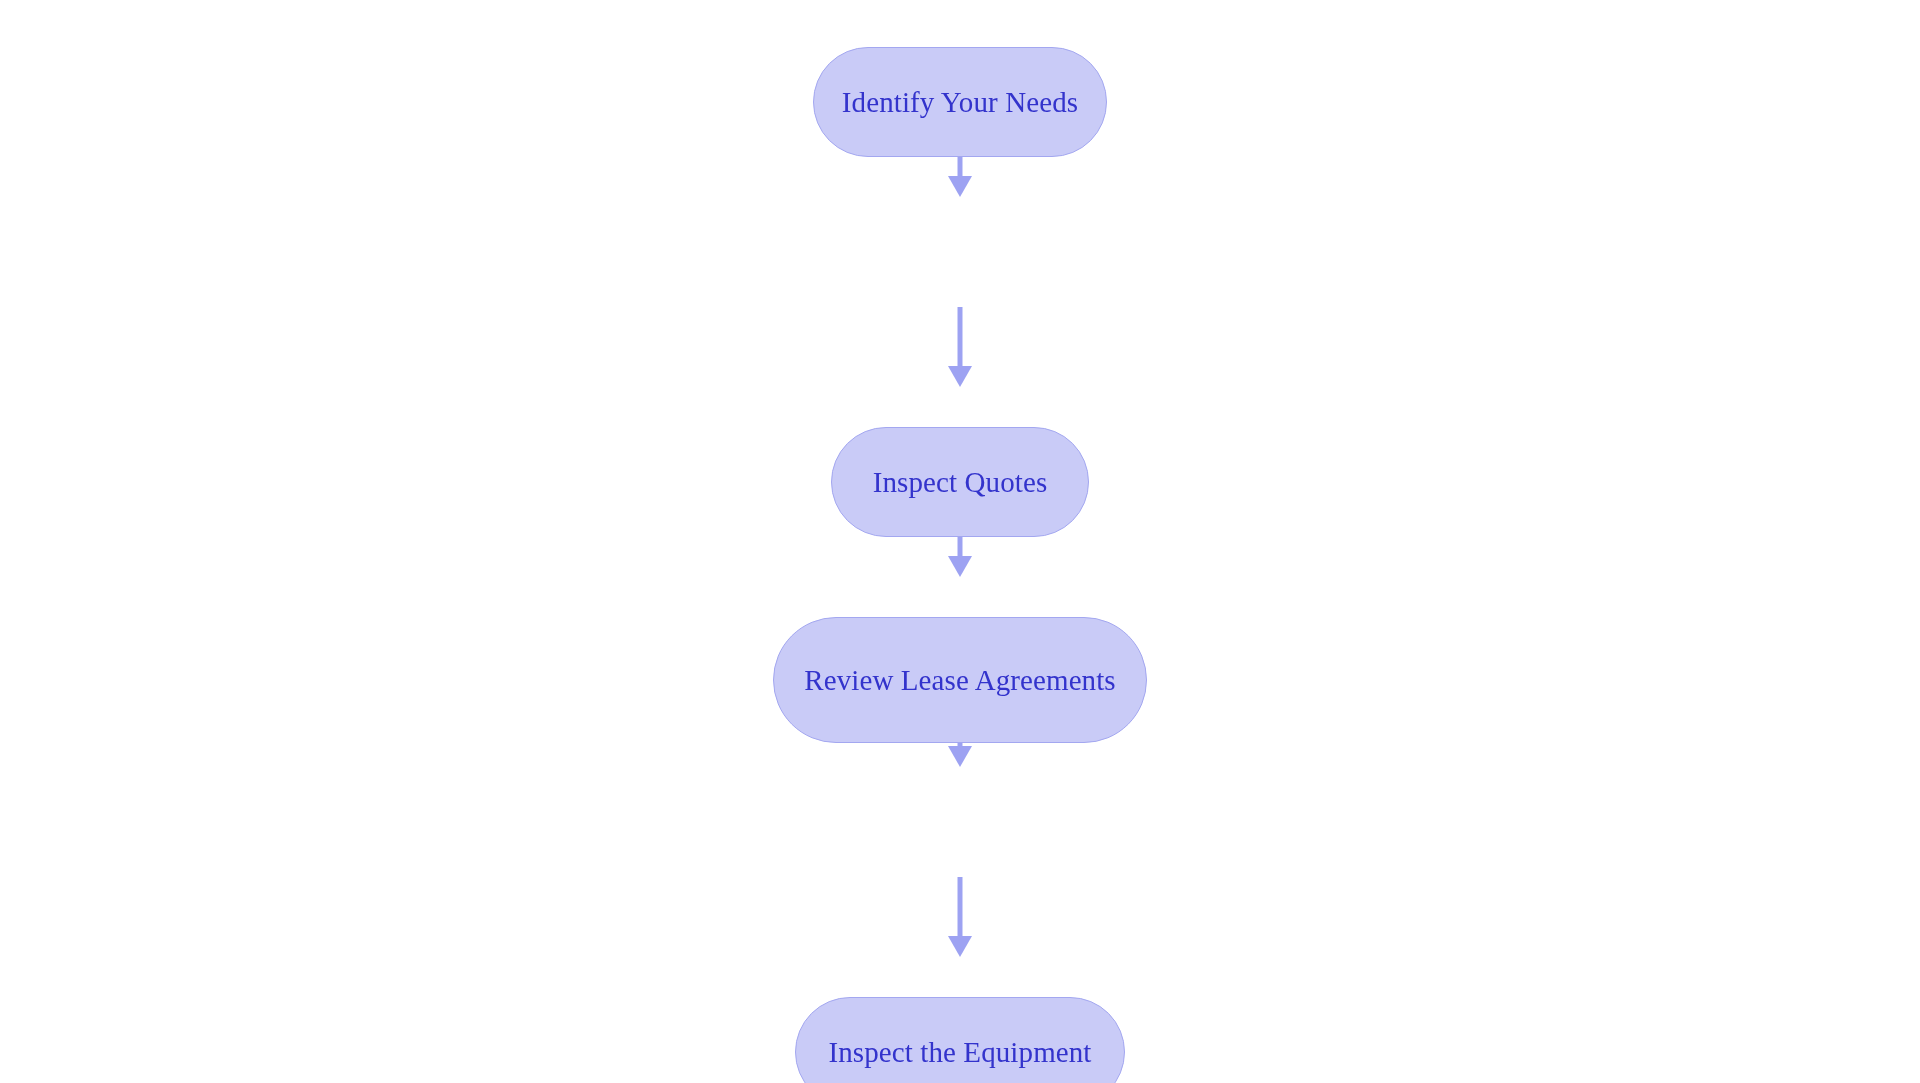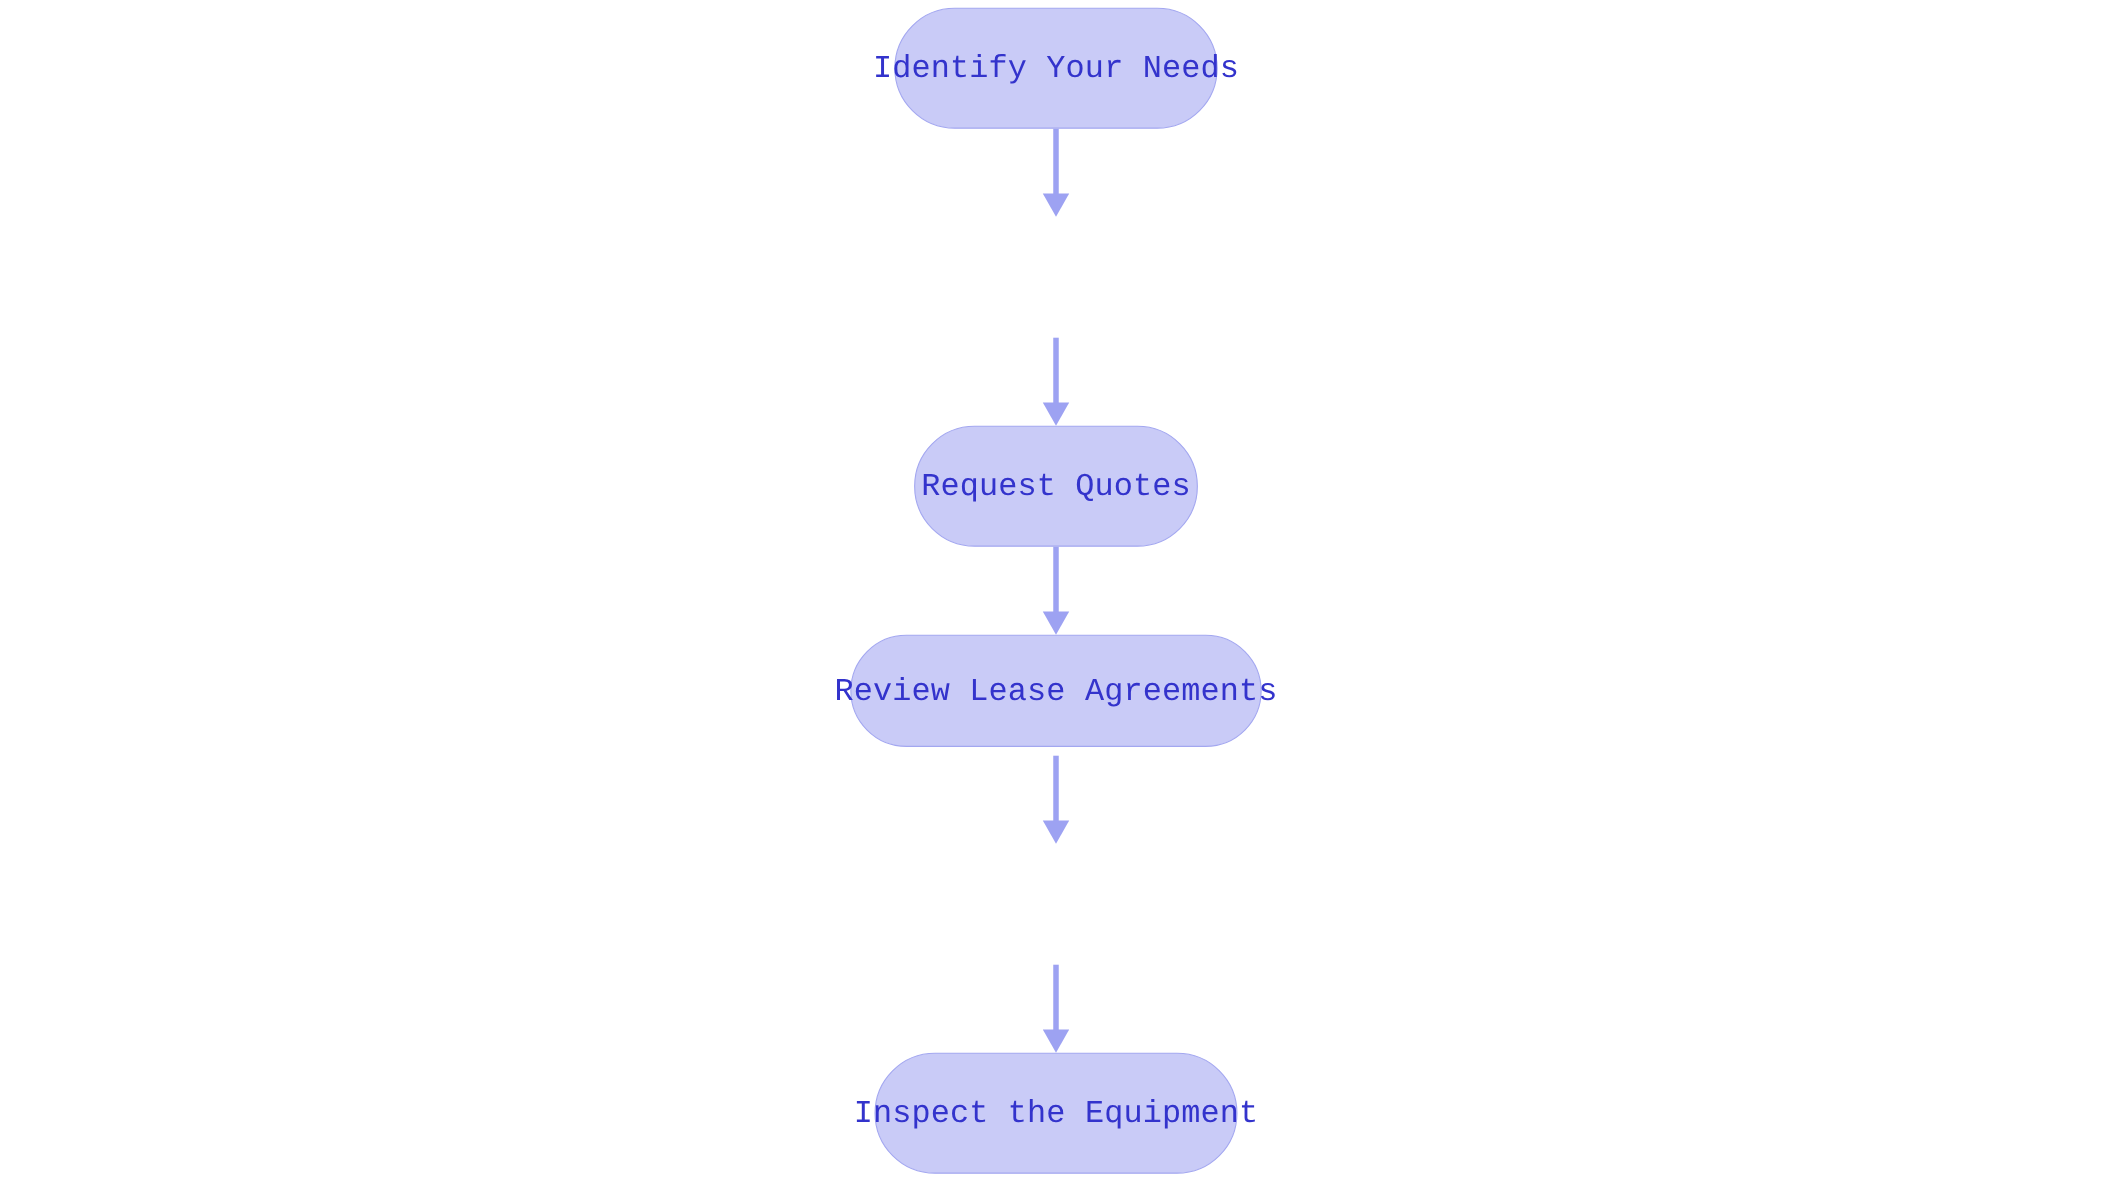--- a/index.html
+++ b/index.html
@@ -28,21 +28,22 @@
     border: 1.6px solid #a3a7f0;
     border-radius: 999px;
     display: flex;
     align-items: center;
     justify-content: center;
     color: #3333cc;
     font-size: 29px;
     font-weight: 400;
     letter-spacing: 0.1px;
     white-space: nowrap;
-    font-family: Liberation Mono, monospace;
+    font-family: Liberation Serif, serif;
+    margin-top: 40px;
   }
 
   .connector {
     position: absolute;
     left: 0;
     top: 0;
     width: 1920px;
     height: 1083px;
     pointer-events: none;
   }
@@ -83,24 +84,24 @@
       <polygon class="conn-head" points="948,936 972,936 960,957"></polygon>
     </g>
   </svg>
 
   <div class="flow-node" style="left:813px; top:7px; width:294px; height:110px;">
     <span>Identify Your Needs</span>
   </div>
 
 
   <div class="flow-node" style="left:831px; top:387px; width:258px; height:110px;">
-    <span>Request Quotes</span>
+    <span>Inspect Quotes</span>
   </div>
 
-  <div class="flow-node" style="left:773px; top:577px; width:374px; height:102px;">
+  <div class="flow-node" style="left:773px; top:577px; width:374px; height:126px;">
     <span>Review Lease Agreements</span>
   </div>
 
 
   <div class="flow-node" style="left:795px; top:957px; width:330px; height:110px;">
     <span>Inspect the Equipment</span>
   </div>
 
 </div>
 

